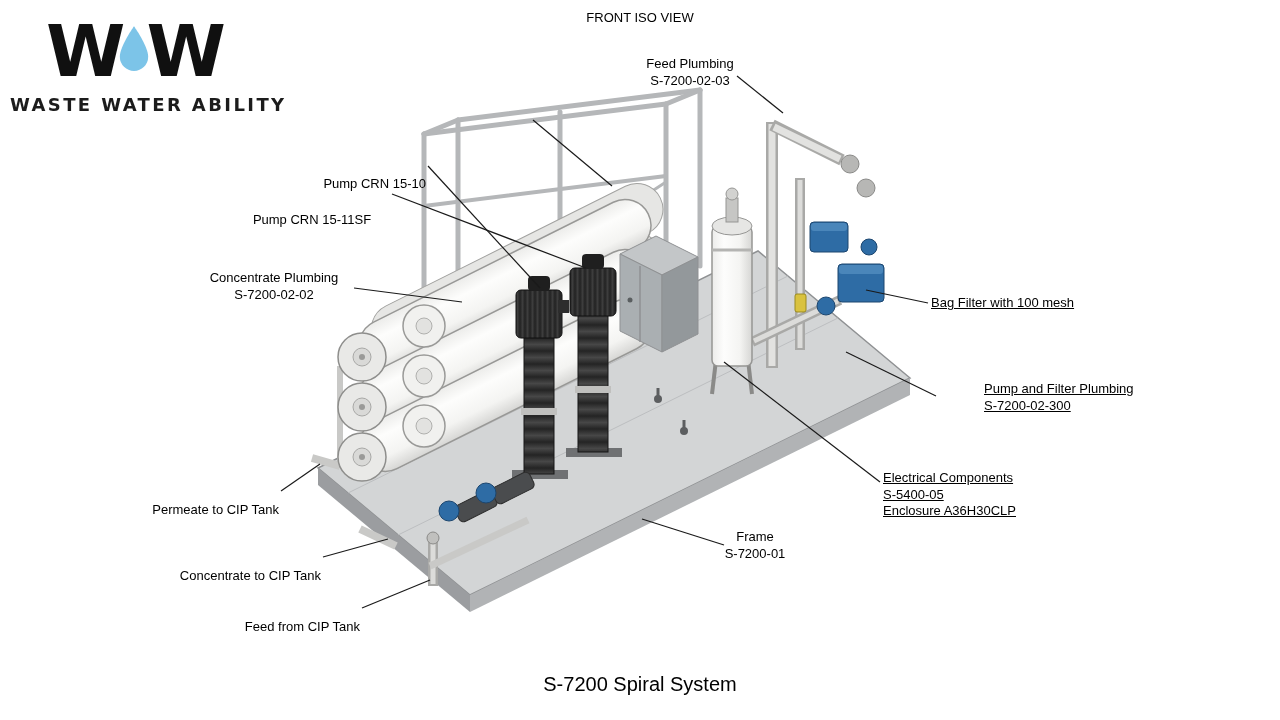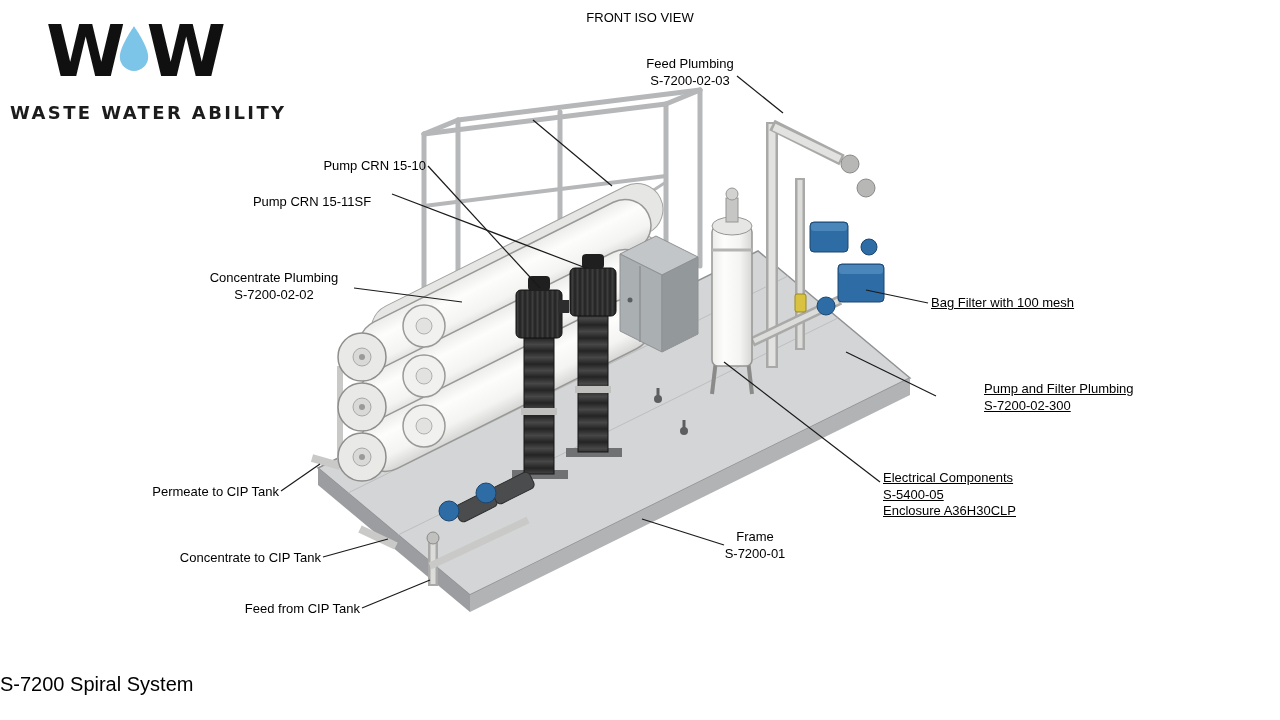--- a/index.html
+++ b/index.html
@@ -1,29 +1,29 @@
 <!DOCTYPE html>
 <html><head>
 <meta charset="utf-8">
 <style>
   html,body{margin:0;padding:0;background:#ffffff;}
   .canvas{position:relative;width:1280px;height:720px;background:#ffffff;overflow:hidden;
           font-family:"Liberation Sans",sans-serif;color:#000;}
   .diagram{position:absolute;left:0;top:0;width:1280px;height:720px;}
   .view-title{position:absolute;top:10px;left:0;width:100%;text-align:center;font-size:13px;}
-  .drawing-title{position:absolute;top:673px;left:0;width:100%;text-align:left;font-size:20px;}
+  .drawing-title{position:absolute;top:673px;left:0;width:100%;text-align:center;font-size:20px;}
   .logo{position:absolute;left:10px;top:20px;}
   .logo-row{display:flex;align-items:flex-start;margin-left:36px;}
   .logo-w{font-family:"DejaVu Sans",sans-serif;font-weight:900;font-size:72px;line-height:0.88;
           letter-spacing:-3px;color:#101010;}
   .logo-drop{width:34px;height:50px;margin:4px -5px 0 -5px;}
-  .logo-tagline{margin-top:19px;font-family:"DejaVu Sans",sans-serif;font-weight:700;
+  .logo-tagline{margin-top:11px;font-family:"DejaVu Sans",sans-serif;font-weight:700;
           font-size:18px;letter-spacing:2.4px;color:#1c1c1c;}
   .callout{position:absolute;font-size:13px;line-height:16.5px;white-space:nowrap;}
-  .ta-c{text-align:center;} .ta-r{text-align:right;} .ta-l{text-align:left;text-decoration:underline;}
+  .ta-c{text-align:center;} .ta-r{text-align:right;margin-top:18px;} .ta-l{text-align:left;text-decoration:underline;}
 </style>
 </head>
 <body>
 
 <div class="canvas">
 
   <svg class="diagram" viewBox="0 0 1280 720">
     <defs>
       <linearGradient id="tubeg" x1="0" y1="0" x2="0" y2="1">
         <stop offset="0" stop-color="#ececea"></stop>

